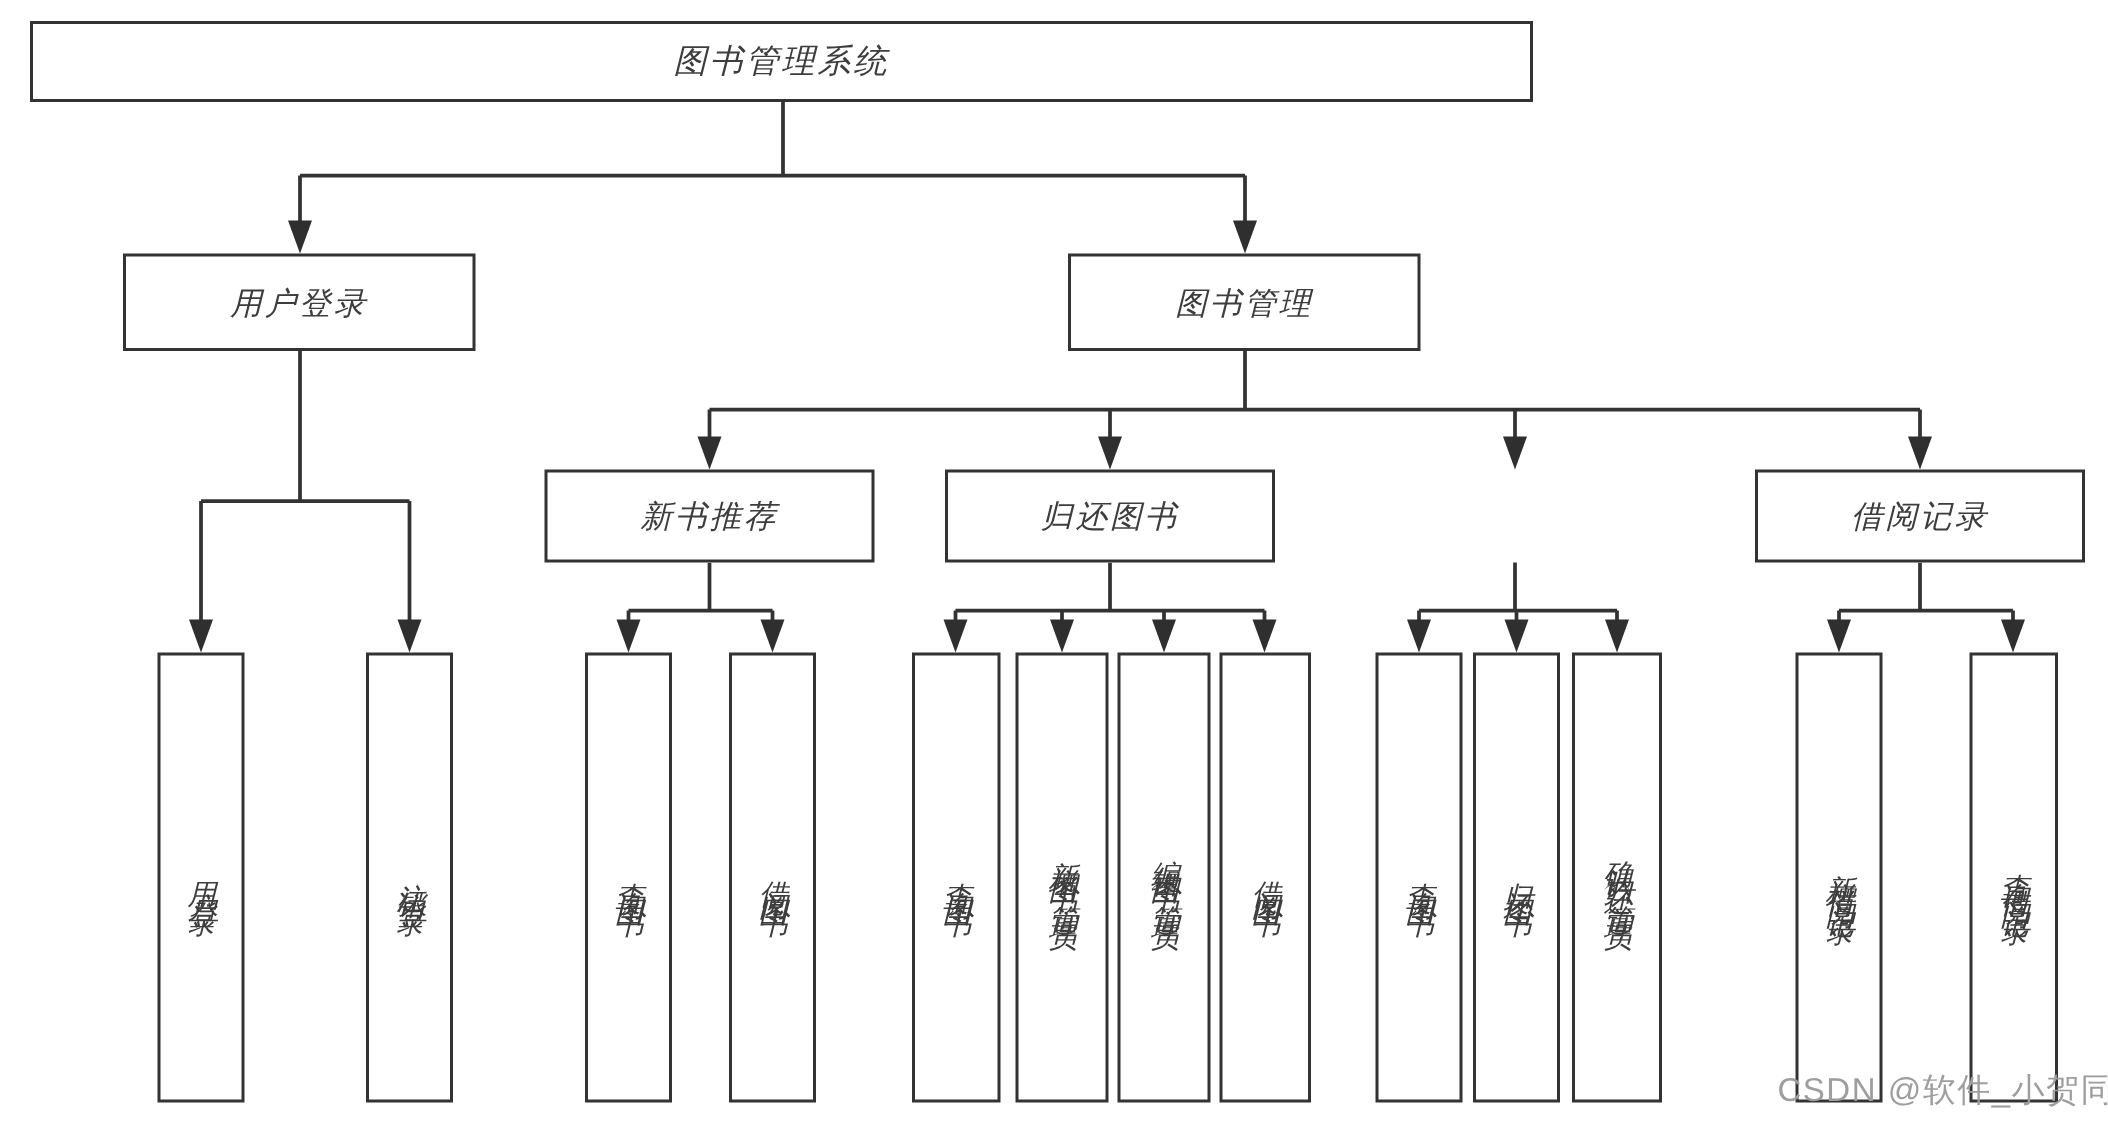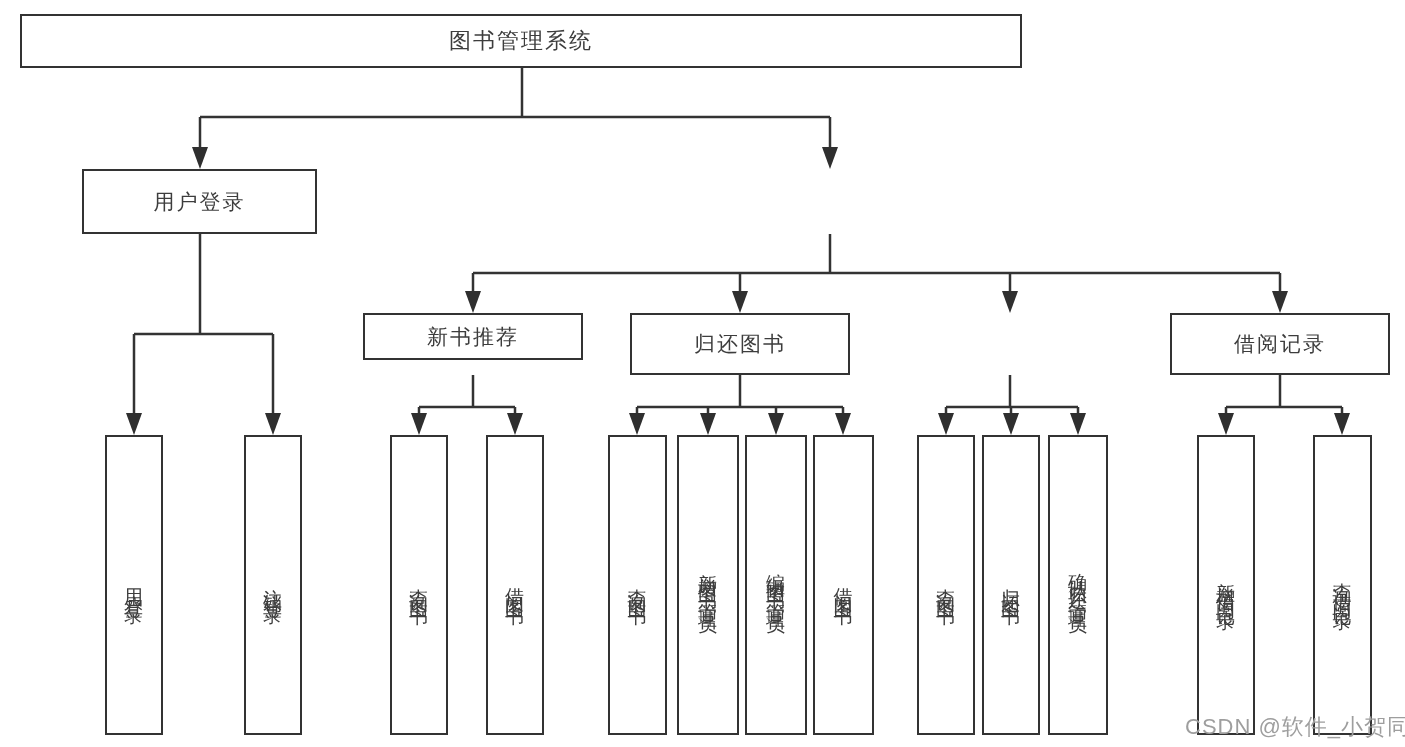--- a/index.html
+++ b/index.html
@@ -24,20 +24,21 @@
   .node {
     position: absolute;
     box-sizing: border-box;
     border: 2.5px solid #333333;
     background: #ffffff;
     display: flex;
     align-items: center;
     justify-content: center;
     z-index: 2;
     color: #3d3d3d;
+    font-style: italic;
   }
   .node.h-label {
     font-size: 21px;
     letter-spacing: 2px;
     white-space: nowrap;
   }
   .node.root-label {
     font-size: 22px;
     letter-spacing: 2px;
   }
@@ -133,22 +134,25 @@
     </g>
   </svg>
 
   <div class="node root-label" style="left:20px; top:14px; width:1002px; height:54px;">
     <span>图书管理系统</span>
   </div>
 
   <div class="node h-label" style="left:82px; top:169px; width:235px; height:65px;">
     <span>用户登录</span>
   </div>
-
-  <div class="node h-label" style="left:363px; top:313px; width:220px; height:47px;">
+  <div class="node h-label" style="left:712px; top:169px; width:235px; height:65px;">
+    <span>图书管理</span>
+  </div>
+
+  <div class="node h-label" style="left:363px; top:313px; width:220px; height:62px;">
     <span>新书推荐</span>
   </div>
   <div class="node h-label" style="left:630px; top:313px; width:220px; height:62px;">
     <span>归还图书</span>
   </div>
   <div class="node h-label" style="left:1170px; top:313px; width:220px; height:62px;text-align:center;">
     <span>借阅记录</span>
   </div>
 
   <div class="node v-label" style="left:105px; top:435px; width:58px; height:300px;">

